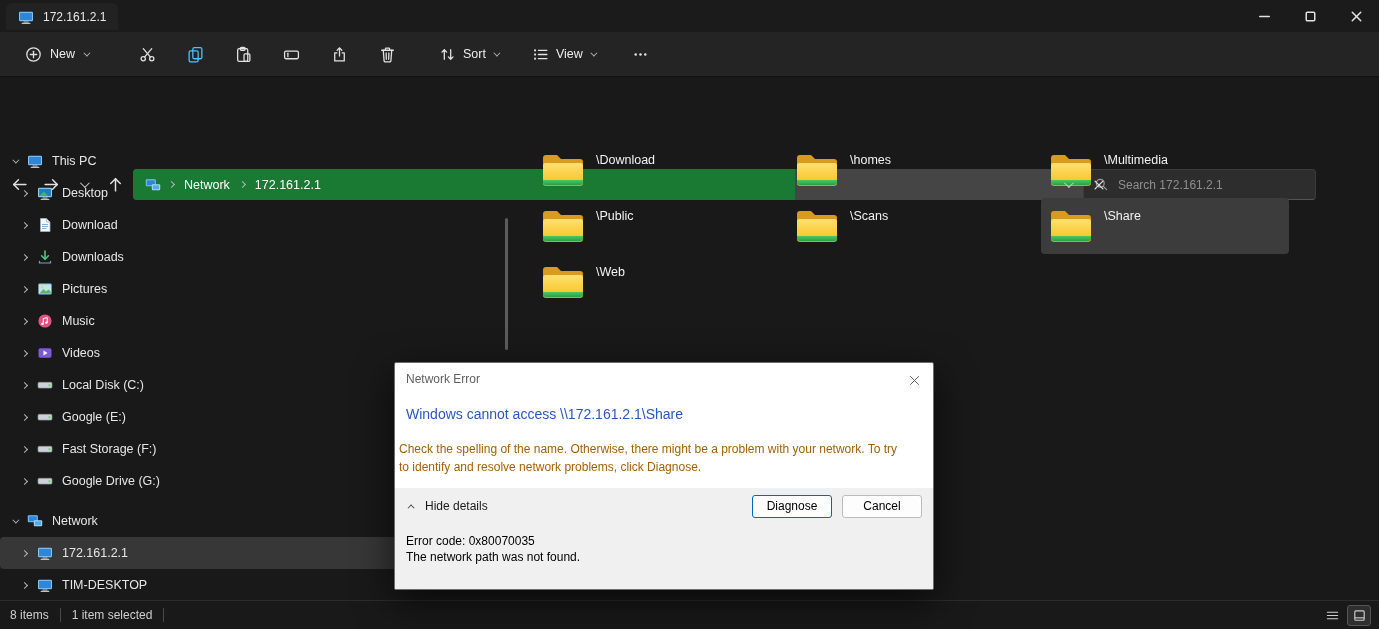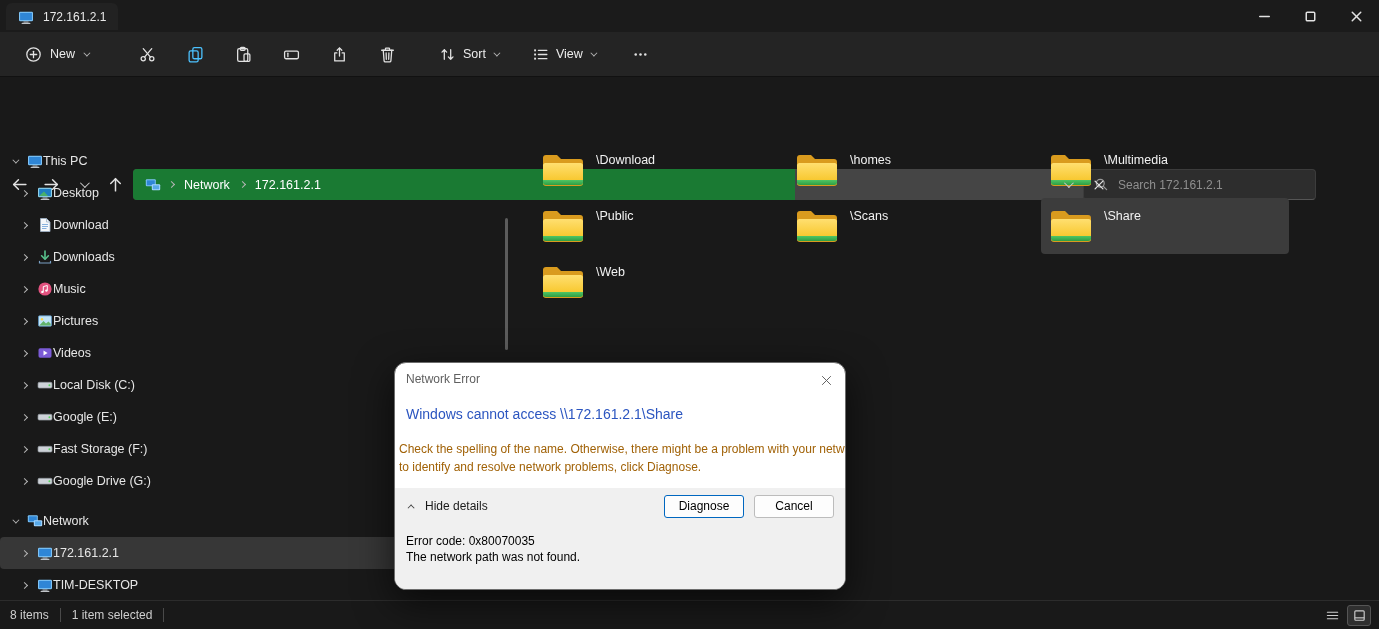--- a/index.html
+++ b/index.html
@@ -55,35 +55,35 @@
 
   .searchbox{position:absolute;left:1083px;top:92px;width:233px;height:31px;background:#2d2d2d;border:1px solid #3c3c3c;border-bottom-color:#555;border-radius:4px;display:flex;align-items:center;padding:0 10px;gap:9px;}
   .searchbox input{flex:1;background:transparent;border:none;outline:none;color:#ddd;font-size:12px;font-family:"Liberation Sans",sans-serif;}
   .searchbox input::placeholder{color:#8f8f8f;}
 
   
   .sidebar{position:absolute;left:0;top:145px;width:507px;}
   .srow{height:32px;display:flex;align-items:center;padding-left:7px;font-size:12.5px;color:#e6e6e6;border-radius:4px;}
   .srow .tree-chev{width:14px;display:flex;justify-content:center;flex:none;}
   .srow .sicon{width:16px;height:16px;margin-left:6px;flex:none;}
-  .srow .slabel{white-space:nowrap;}
+  .srow .slabel{margin-left:9px;white-space:nowrap;}
   .srow.lvl1{padding-left:17px;}
   .srow.sel{background:#373737;}
   .srow.gap{margin-top:8px;}
   .side-scrollbar{position:absolute;left:505px;top:73px;width:3px;height:132px;background:#5c5c5c;border-radius:2px;}
 
   
   .files{position:absolute;left:533px;top:142px;display:grid;grid-template-columns:repeat(3,248px);grid-auto-rows:56px;column-gap:6px;}
   .tile{display:flex;padding-left:8px;border-radius:4px;}
   .tile.sel{background:#3c3c3c;}
   .tile .ficon{margin-top:9px;flex:none;}
   .tile .flabel{margin-top:11px;margin-left:11px;font-size:12.5px;color:#f2f2f2;}
 
   
-  .dialog{position:absolute;left:394px;top:362px;width:452px;height:228px;background:#fff;border:1px solid #6d6d6d;border-radius:12px;box-shadow:0 12px 38px rgba(0,0,0,.65);color:#000;font-size:12px;overflow:hidden;z-index:10;}
+  .dialog{position:absolute;left:394px;top:362px;width:540px;height:228px;background:#fff;border:1px solid #6d6d6d;border-radius:2px;box-shadow:0 12px 38px rgba(0,0,0,.65);color:#000;font-size:12px;overflow:hidden;z-index:10;}
   .dlg-title{position:absolute;left:11px;top:9px;color:#606060;font-size:12px;}
   .dlg-close{position:absolute;right:9px;top:7px;width:20px;height:20px;display:flex;align-items:center;justify-content:center;border-radius:3px;}
   .dlg-heading{position:absolute;left:11px;top:43px;color:#2b55c0;font-size:14px;text-align:right;}
   .dlg-body{position:absolute;left:4px;top:77px;width:500px;line-height:18px;color:#a16207;}
   .dlg-bottom{position:absolute;left:0;right:0;top:125px;bottom:0;background:#f0f0f0;}
   .dlg-footer{height:36px;display:flex;align-items:center;padding:9px 11px;}
   .hide-details{display:flex;align-items:center;gap:10px;color:#1a1a1a;padding:3px 4px;border-radius:3px;}
   .dlg-buttons{margin-left:auto;display:flex;gap:10px;}
   .dlg-btn{height:23px;min-width:80px;padding:0 12px;background:#fdfdfd;border:1px solid #bcbcbc;border-radius:3px;font-size:12px;font-family:"Liberation Sans",sans-serif;display:flex;align-items:center;justify-content:center;color:#000;}
   .dlg-btn.primary{border-color:#0067c0;}
@@ -373,32 +373,32 @@
     <svg class="sicon">
         <use href="#sym-download"></use>
       </svg>
     <span class="slabel">Downloads</span>
   </div>
   <div class="srow lvl1">
     <span class="tree-chev">
         <span class="chev right sm"></span>
       </span>
     <svg class="sicon">
+        <use href="#sym-pictures"></use>
+      </svg>
+    <span class="slabel">Pictures</span>
+  </div>
+  <div class="srow lvl1">
+    <span class="tree-chev">
+        <span class="chev right sm"></span>
+      </span>
+    <svg class="sicon">
         <use href="#sym-music"></use>
       </svg>
     <span class="slabel">Music</span>
-  </div>
-  <div class="srow lvl1">
-    <span class="tree-chev">
-        <span class="chev right sm"></span>
-      </span>
-    <svg class="sicon">
-        <use href="#sym-pictures"></use>
-      </svg>
-    <span class="slabel">Pictures</span>
   </div>
   <div class="srow lvl1">
     <span class="tree-chev">
         <span class="chev right sm"></span>
       </span>
     <svg class="sicon">
         <use href="#sym-videos"></use>
       </svg>
     <span class="slabel">Videos</span>
   </div>

